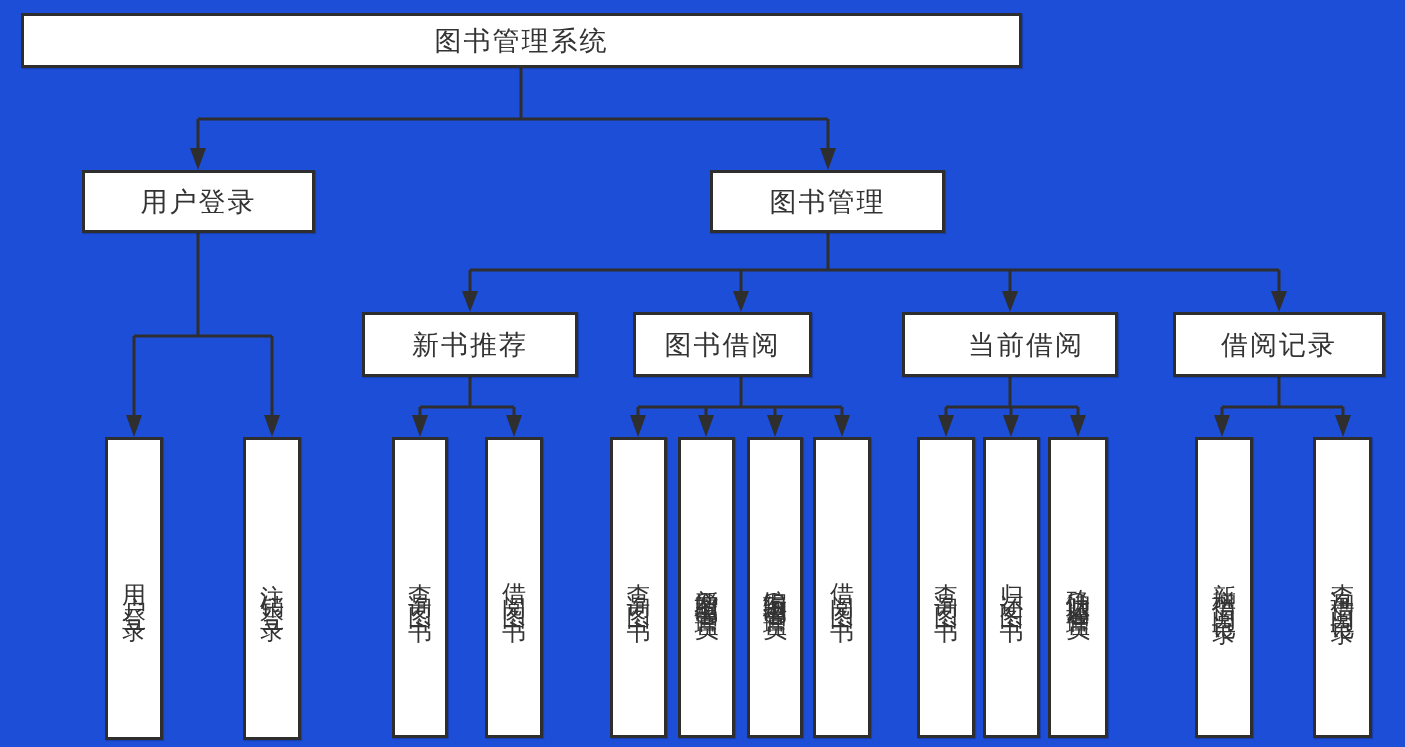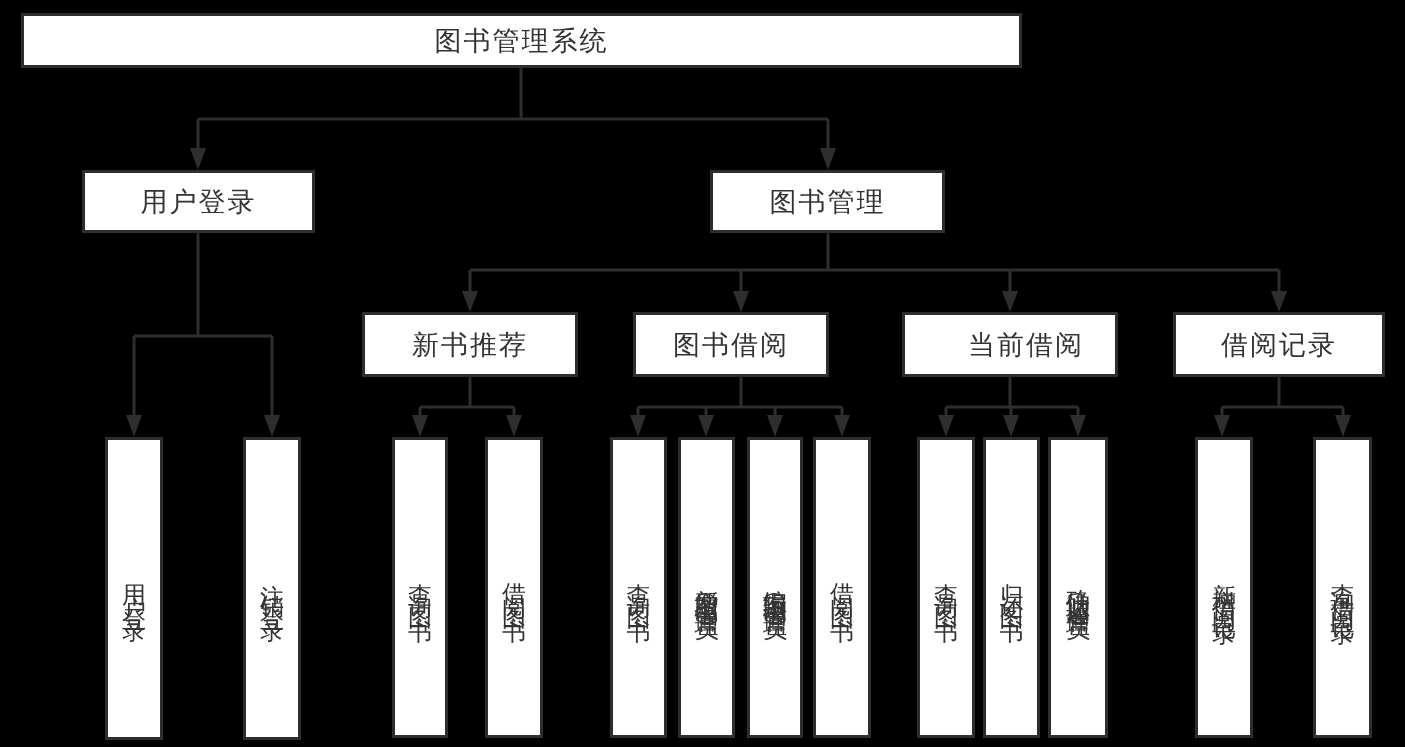--- a/index.html
+++ b/index.html
@@ -1,19 +1,19 @@
 <!DOCTYPE html>
 <html><head>
 <meta charset="utf-8">
 <style>
   html,body{margin:0;padding:0;background:#ffffff;}
   #stage{
     position:relative;
     width:1405px;height:747px;
-    background:#000000;
+    background:#1d4ed8;
     font-family:"Liberation Sans","DejaVu Sans",sans-serif;
     color:#333333;
     overflow:hidden;
   }
   #connectors{position:absolute;left:0;top:0;width:1405px;height:747px;z-index:1;}
   .node{
     position:absolute;
     box-sizing:border-box;
     background:#ffffff;
     border:3px solid #2e2e2e;
@@ -30,21 +30,21 @@
     line-height:1;
   }
   .sp-lg{letter-spacing:12px;}
   .sp-md{letter-spacing:8px;}
   .sp-sm{letter-spacing:4px;}
   
   .pos-root   {left:21px;  top:13px;  width:1001px; height:55px;}
   .pos-l2a    {left:82px;  top:170px; width:233px;  height:63px;}
   .pos-l2b    {left:710px; top:170px; width:235px;  height:63px;}
   .pos-l3a    {left:362px; top:312px; width:216px;  height:65px;}
-  .pos-l3b    {left:633px; top:312px; width:196px;  height:65px;}
+  .pos-l3b    {left:633px; top:312px; width:179px;  height:65px;}
   .pos-l3c    {left:902px; top:312px; width:216px;  height:65px;padding-left:32px;}
   .pos-l3d    {left:1173px;top:312px; width:212px;  height:65px;}
   .pos-u1     {left:105px; top:437px; width:58px;   height:303px;}
   .pos-u2     {left:243px; top:437px; width:58px;   height:303px;}
   .pos-n1     {left:392px; top:437px; width:56px;   height:301px;}
   .pos-n2     {left:485px; top:437px; width:58px;   height:301px;}
   .pos-b1     {left:610px; top:437px; width:57px;   height:301px;}
   .pos-b2     {left:678px; top:437px; width:57px;   height:301px;}
   .pos-b3     {left:747px; top:437px; width:56px;   height:301px;}
   .pos-b4     {left:813px; top:437px; width:58px;   height:301px;}

